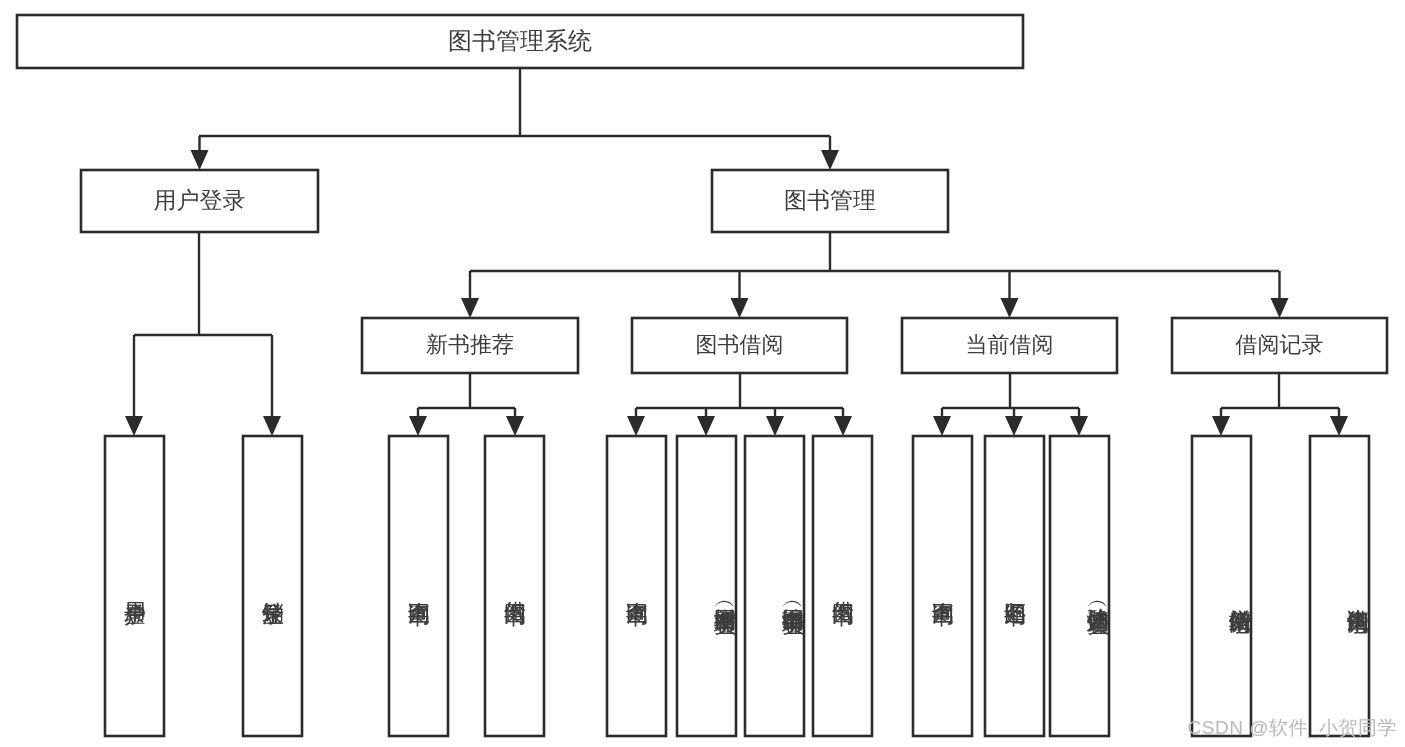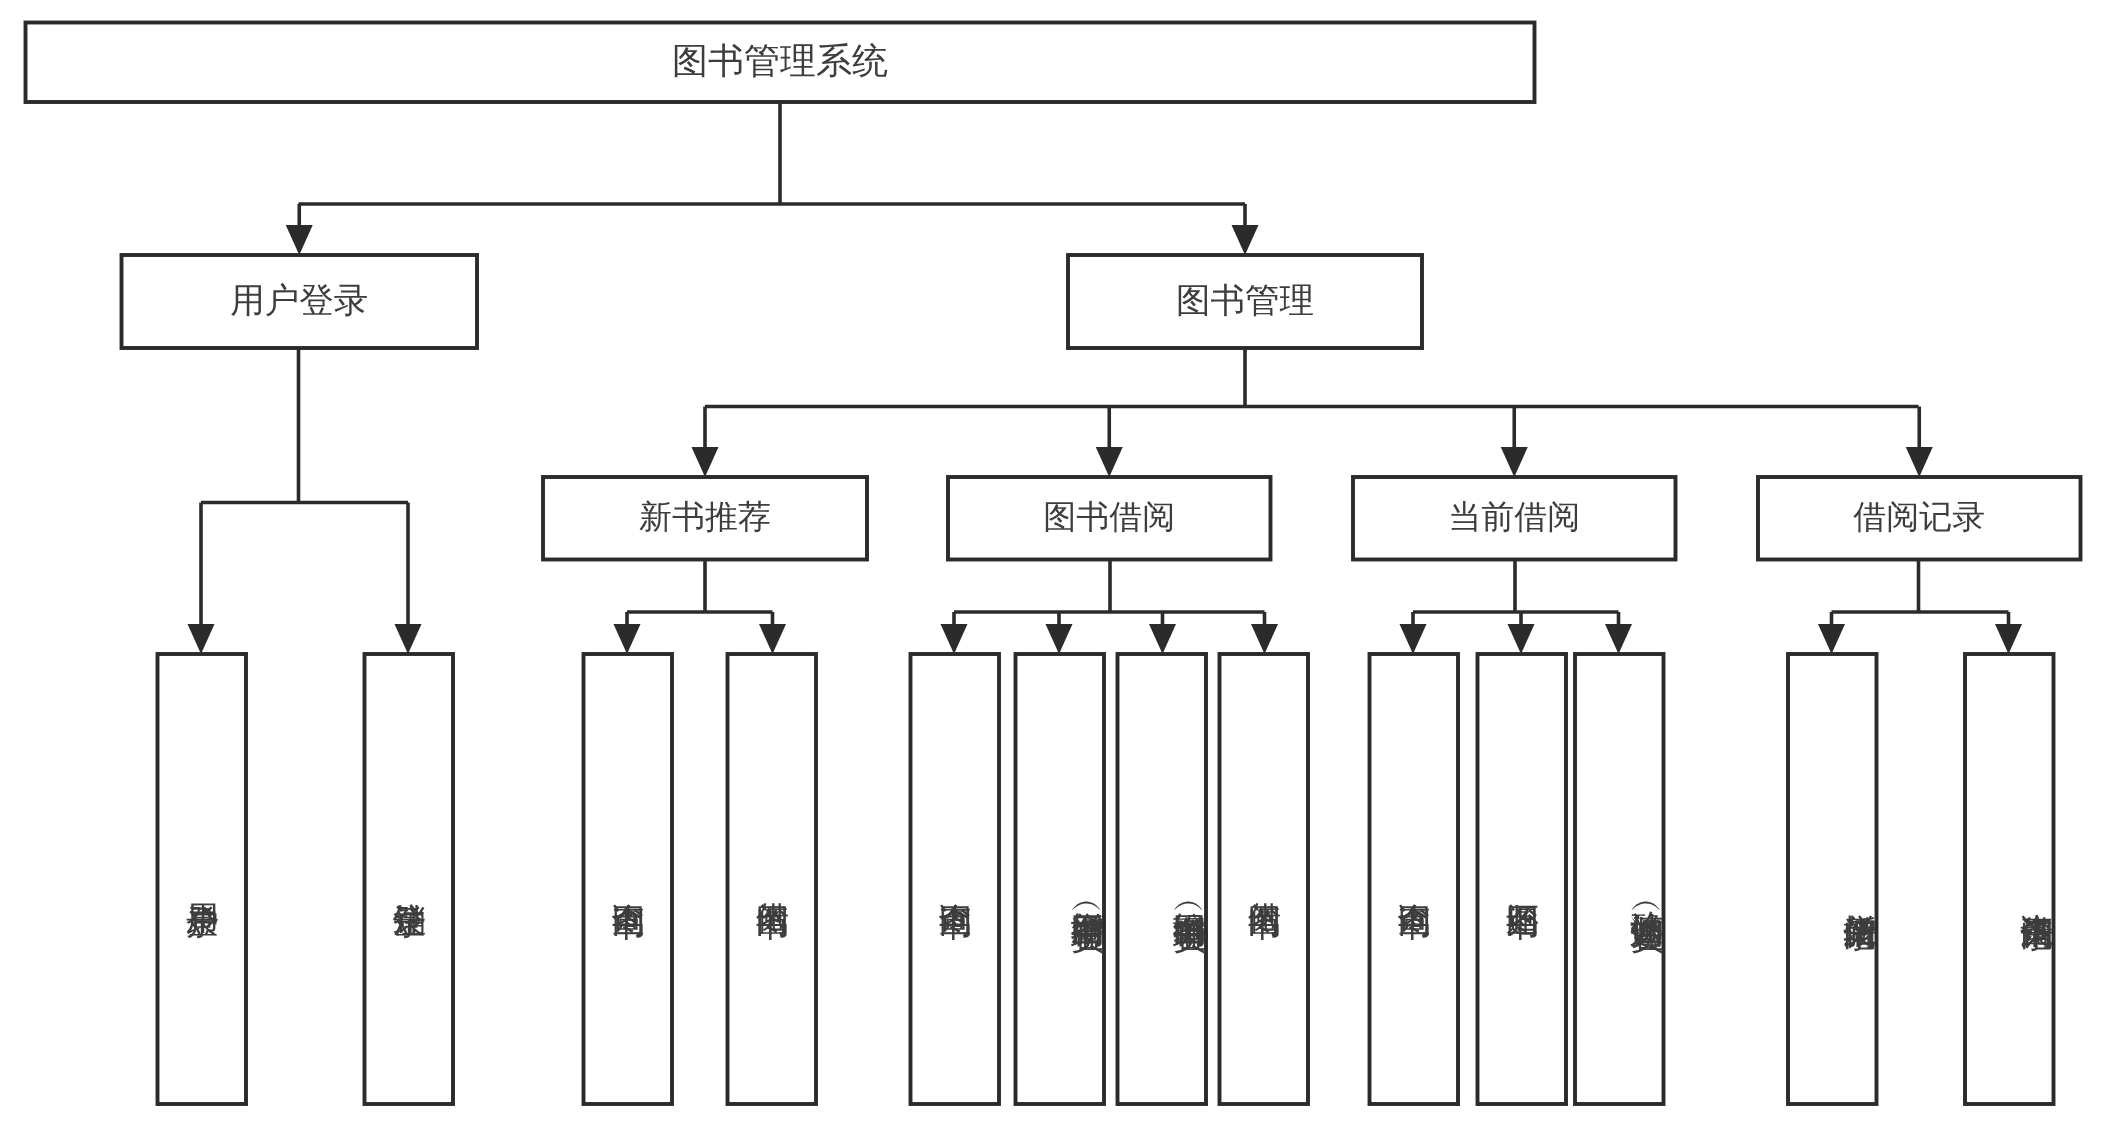--- a/index.html
+++ b/index.html
@@ -172,13 +172,14 @@
       <div class="leaf-label" style="left: 677px; top: 444px; width: 59px; height: 300px;">新增图书（管理员）</div>
       <div class="leaf-label" style="left: 745px; top: 444px; width: 59px; height: 300px;">编辑图书（管理员）</div>
       <div class="leaf-label center-v" style="left: 813px; top: 436px; width: 59px; height: 300px;">借阅图书</div>
       <div class="leaf-label center-v" style="left: 913px; top: 436px; width: 59px; height: 300px;">查询图书</div>
       <div class="leaf-label center-v" style="left: 985px; top: 436px; width: 59px; height: 300px;">归还图书</div>
       <div class="leaf-label" style="left: 1050px; top: 444px; width: 59px; height: 300px;">确认归还（管理员）</div>
       <div class="leaf-label" style="left: 1192px; top: 444px; width: 59px; height: 300px;">新增借阅记录</div>
       <div class="leaf-label" style="left: 1310px; top: 444px; width: 59px; height: 300px;">查询借阅记录</div>
     </div>
 
+  <div class="watermark">CSDN @软件_小贺同学</div>
 </div>
 
 </body></html>

